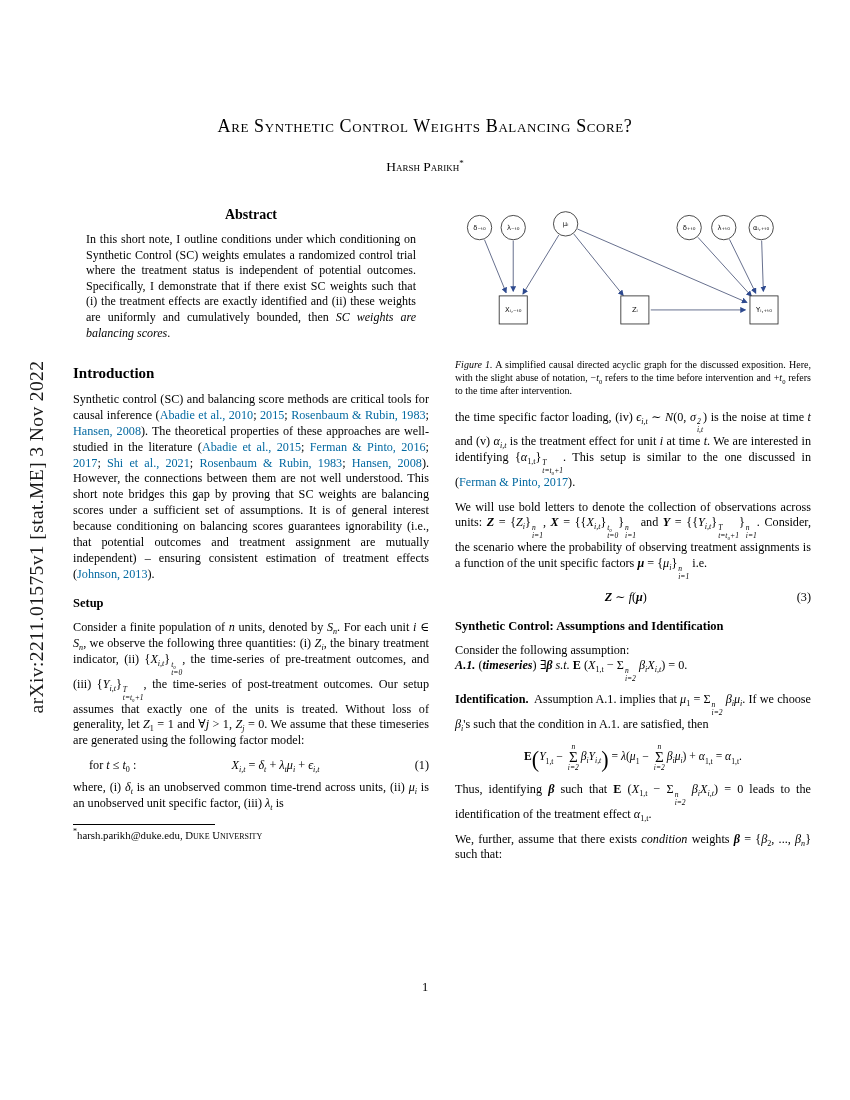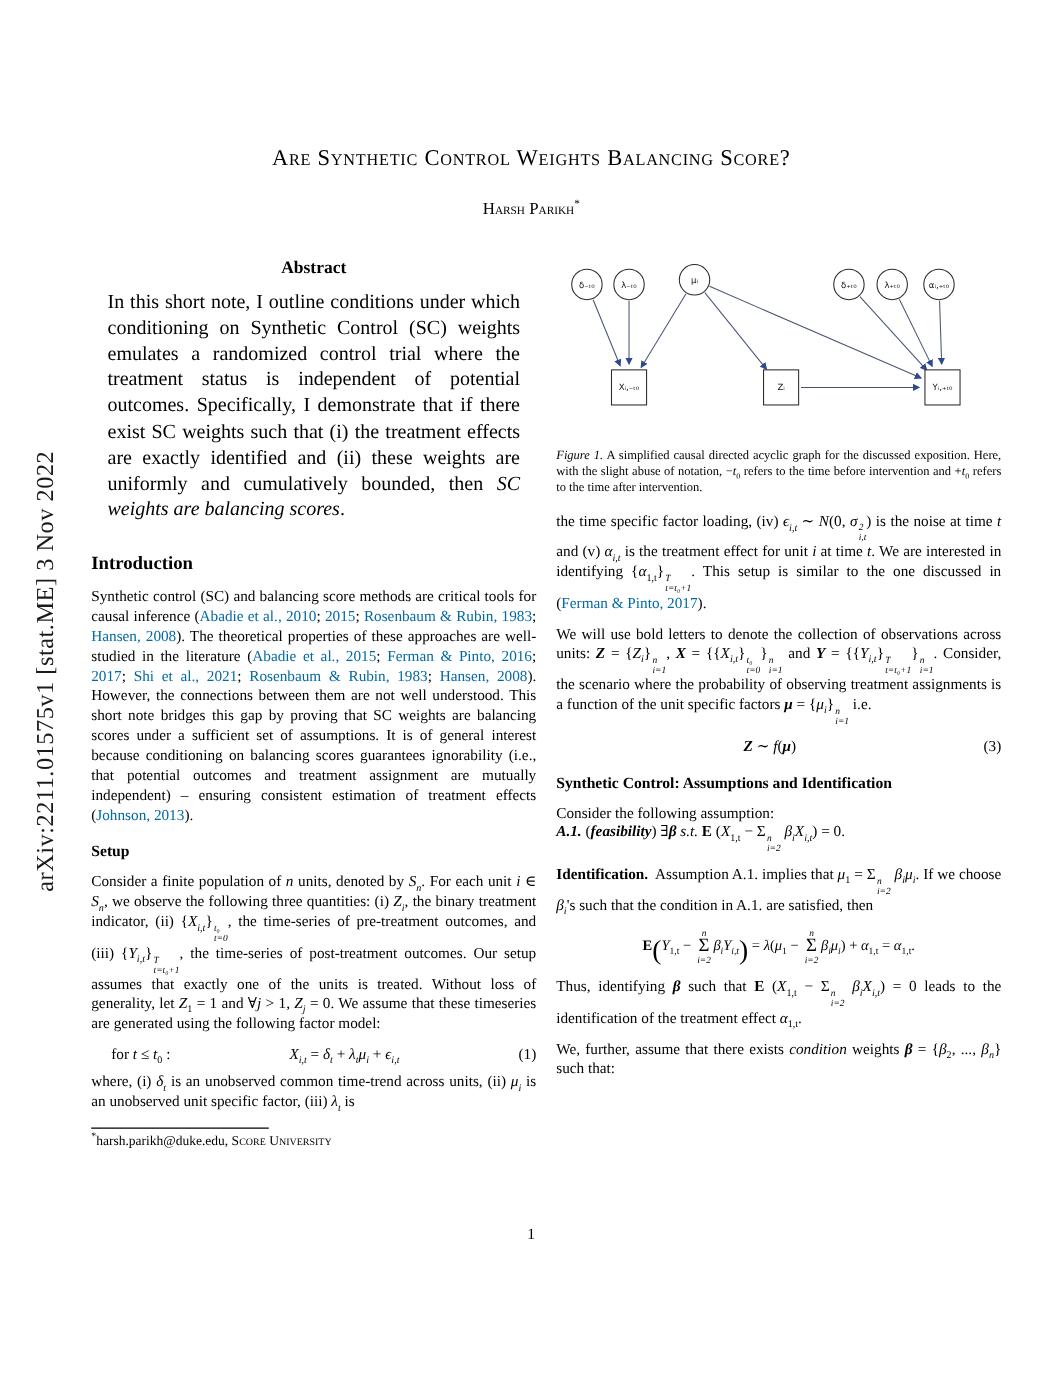--- a/index.html
+++ b/index.html
@@ -15,25 +15,25 @@
     position:absolute; left:37px; top:537px;
     transform:translate(-50%,-50%) rotate(-90deg);
     white-space:nowrap; font-size:19.5px; letter-spacing:0.4px; color:#1a1a1a;
   }
 
   .header { text-align:center; padding-top:116px; }
   .title { font-variant:small-caps; font-size:18px; letter-spacing:0.6px; }
   .author { font-variant:small-caps; font-size:13.5px; margin-top:22px; }
   .author sup { font-size:9px; }
 
-  .columns { display:flex; gap:16px; margin:32px 39px 0 73px; }
+  .columns { display:flex; gap:26px; margin:32px 39px 0 73px; }
   .col { width:356px; }
 
   .abstract-heading { text-align:center; font-weight:bold; font-size:14px; margin-bottom:9px; }
-  .abstract-body { padding:0 13px; font-size:16px; line-height:1.3; text-align:justify; }
+  .abstract-body { padding:0 13px; font-size:12px; line-height:1.3; text-align:justify; }
   .abstract-body i { }
 
   .section-h1 { font-size:15px; font-weight:bold; margin:24px 0 10px; }
   .section-h2 { font-size:12.5px; font-weight:bold; margin:14px 0 9px; }
 
   .para { font-size:12.2px; line-height:1.3; text-align:justify; margin-bottom:9px; }
   .cite { color:#0369a1; }
   .ref  { color:#2a4d8f; }
   .sc { font-variant:small-caps; }
   .bbE { font-weight:bold; font-style:normal; }
@@ -107,21 +107,21 @@
 
       <div class="eqrow">
         <span class="eqcond">for <i>t</i> ≤ <i>t</i><sub>0</sub> :</span>
         <span class="eqformula"><i>X<sub>i,t</sub></i> = <i>δ<sub>t</sub></i> + <i>λ<sub>t</sub>μ<sub>i</sub></i> + <i>ϵ<sub>i,t</sub></i></span>
         <span class="eqnum">(1)</span>
       </div>
 
       <div class="para">where, (i) <i>δ<sub>t</sub></i> is an unobserved common time-trend across units, (ii) <i>μ<sub>i</sub></i> is an unobserved unit specific factor, (iii) <i>λ<sub>t</sub></i> is</div>
 
       <div class="footnote-rule"></div>
-      <div class="footnote"><sup>*</sup>harsh.parikh@duke.edu, <span class="sc">Score University</span></div>
+      <div class="footnote"><sup>*</sup>harsh.parikh@duke.edu, <span class="sc">Duke University</span></div>
     </div>
 
     <div class="col">
       <div class="fig">
         <svg id="dag-svg" viewBox="0 0 380 140">
           <defs>
             <marker id="arrow" viewBox="0 0 10 10" refX="8.5" refY="5" markerWidth="7" markerHeight="7" orient="auto-start-reverse">
               <path d="M0,0 L10,5 L0,10 z" fill="#2e4a8f"></path>
             </marker>
           </defs>
@@ -202,21 +202,21 @@
           </span> i.e.</div>
 
       <div class="eqrow">
         <span class="eqformula"><b><i>Z</i></b> ∼ <i>f</i>(<b><i>μ</i></b>)</span>
         <span class="eqnum">(3)</span>
       </div>
 
 
       <div class="section-h2">Synthetic Control: Assumptions and Identification</div>
 
-      <div class="para">Consider the following assumption:<br><b><i>A.1.</i></b> (<b><i>feasibility</i></b>) ∃<b><i>β</i></b> <i>s.t.</i> <span class="bbE">E</span> (<i>X</i><sub>1,t</sub> − Σ<span class="stack">
+      <div class="para">Consider the following assumption:<br><b><i>A.1.</i></b> (<b><i>timeseries</i></b>) ∃<b><i>β</i></b> <i>s.t.</i> <span class="bbE">E</span> (<i>X</i><sub>1,t</sub> − Σ<span class="stack">
             <span>n</span>
             <span>i=2</span>
           </span> <i>β<sub>i</sub>X<sub>i,t</sub></i>) = 0.</div>
       <div class="para"><b>Identification.</b>&nbsp; Assumption A.1. implies that <i>μ</i><sub>1</sub> = Σ<span class="stack">
             <span>n</span>
             <span>i=2</span>
           </span> <i>β<sub>i</sub>μ<sub>i</sub></i>. If we choose <i>β<sub>i</sub></i>'s such that the condition in A.1. are satisfied, then</div>
 
       <div class="display-eq"><span class="bbE">E</span><span class="bigp">(</span><i>Y</i><sub>1,t</sub> − <span class="bigsum">
             <span class="t">n</span>

